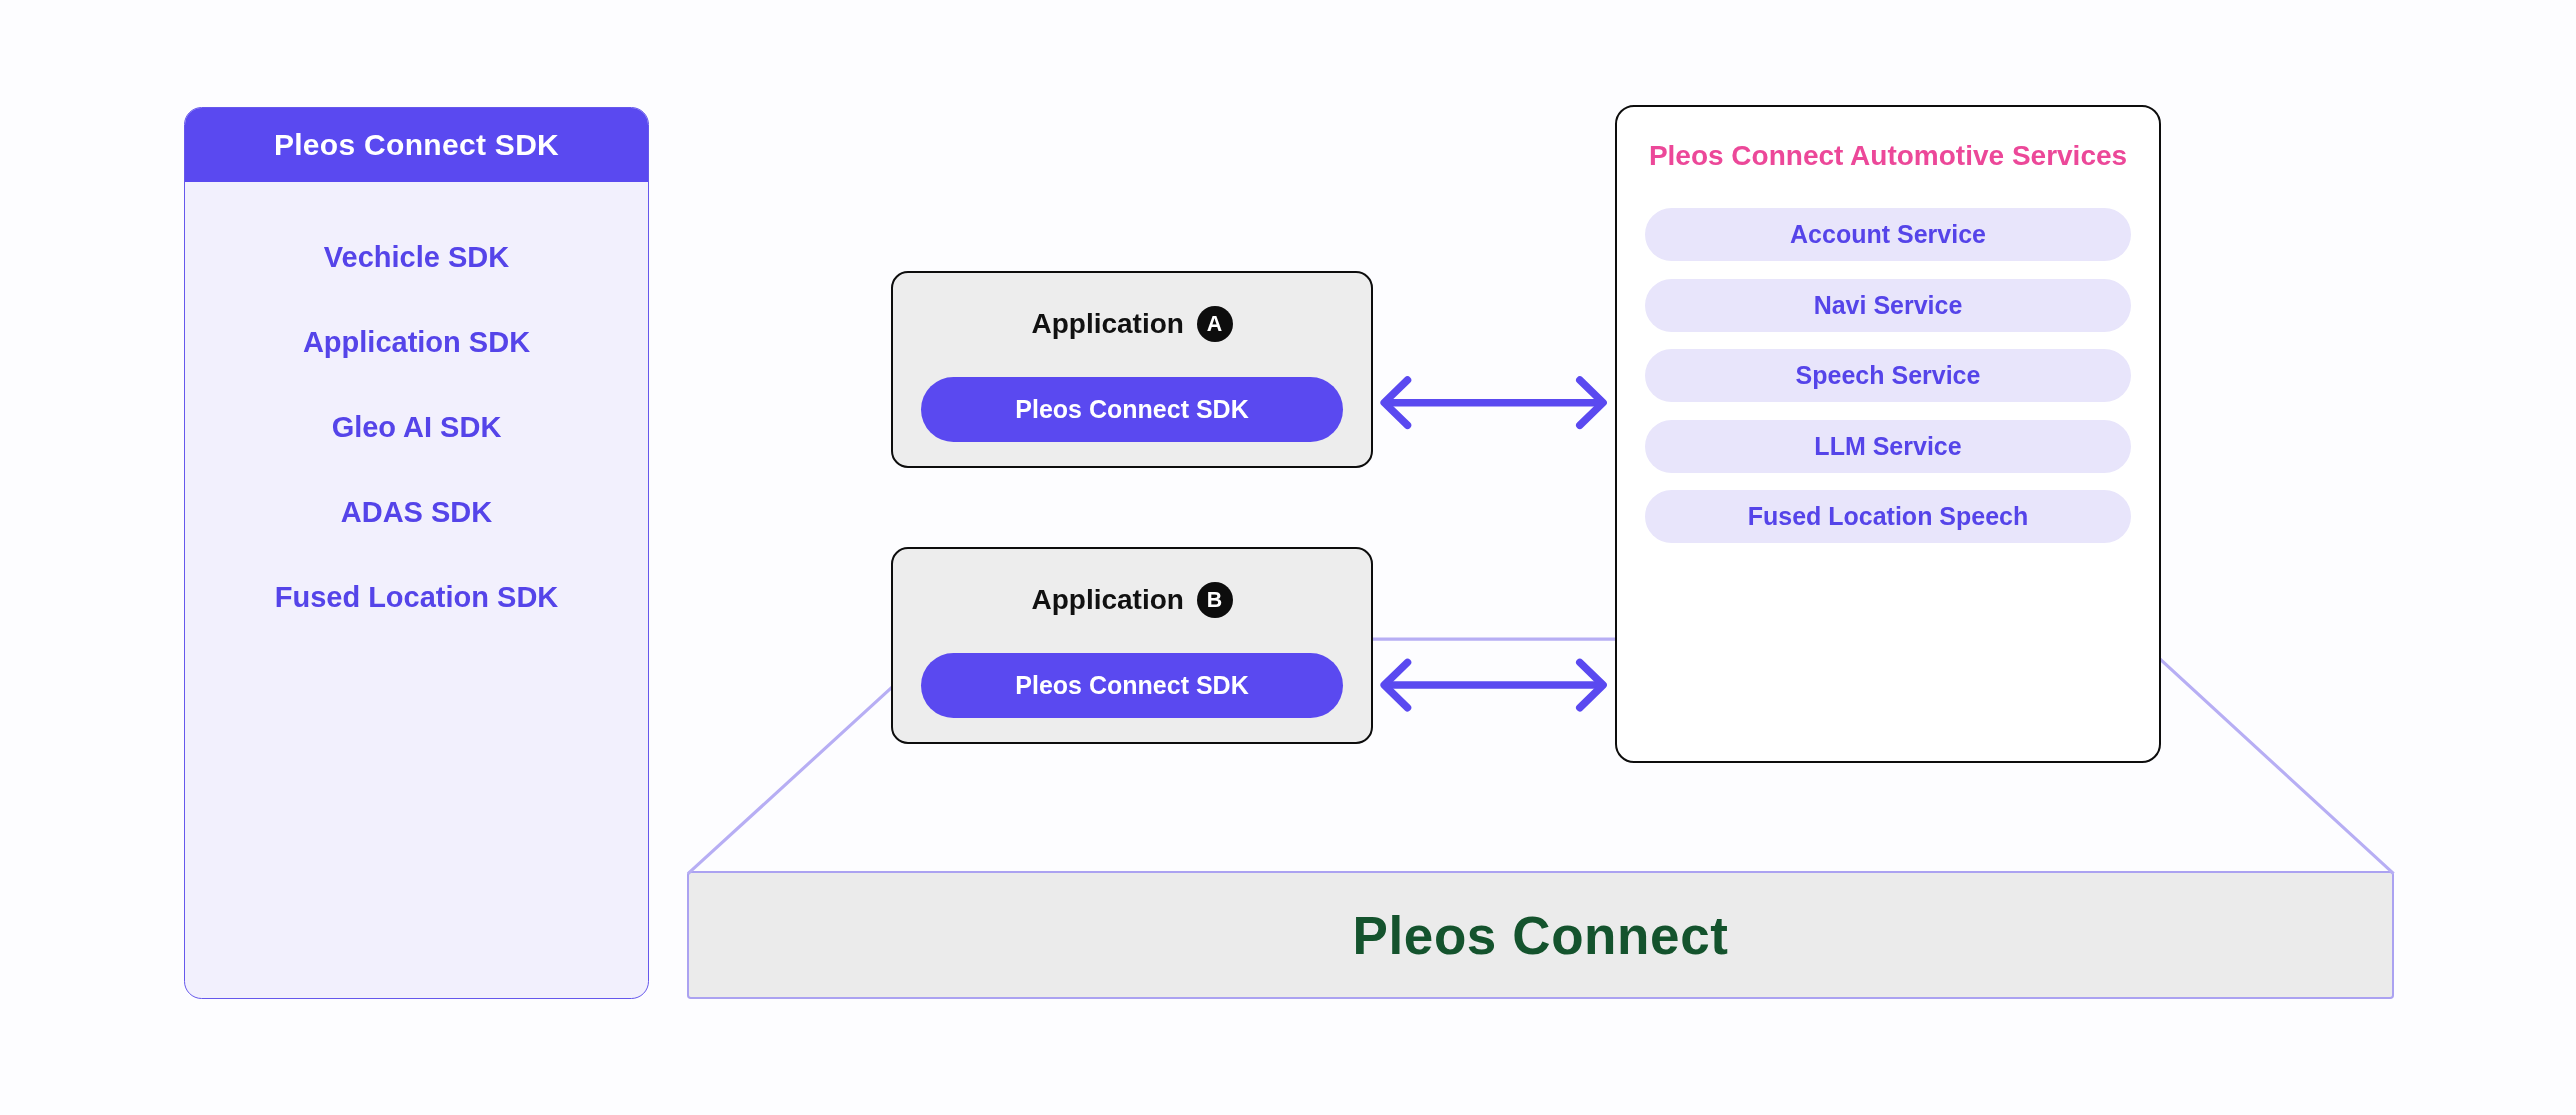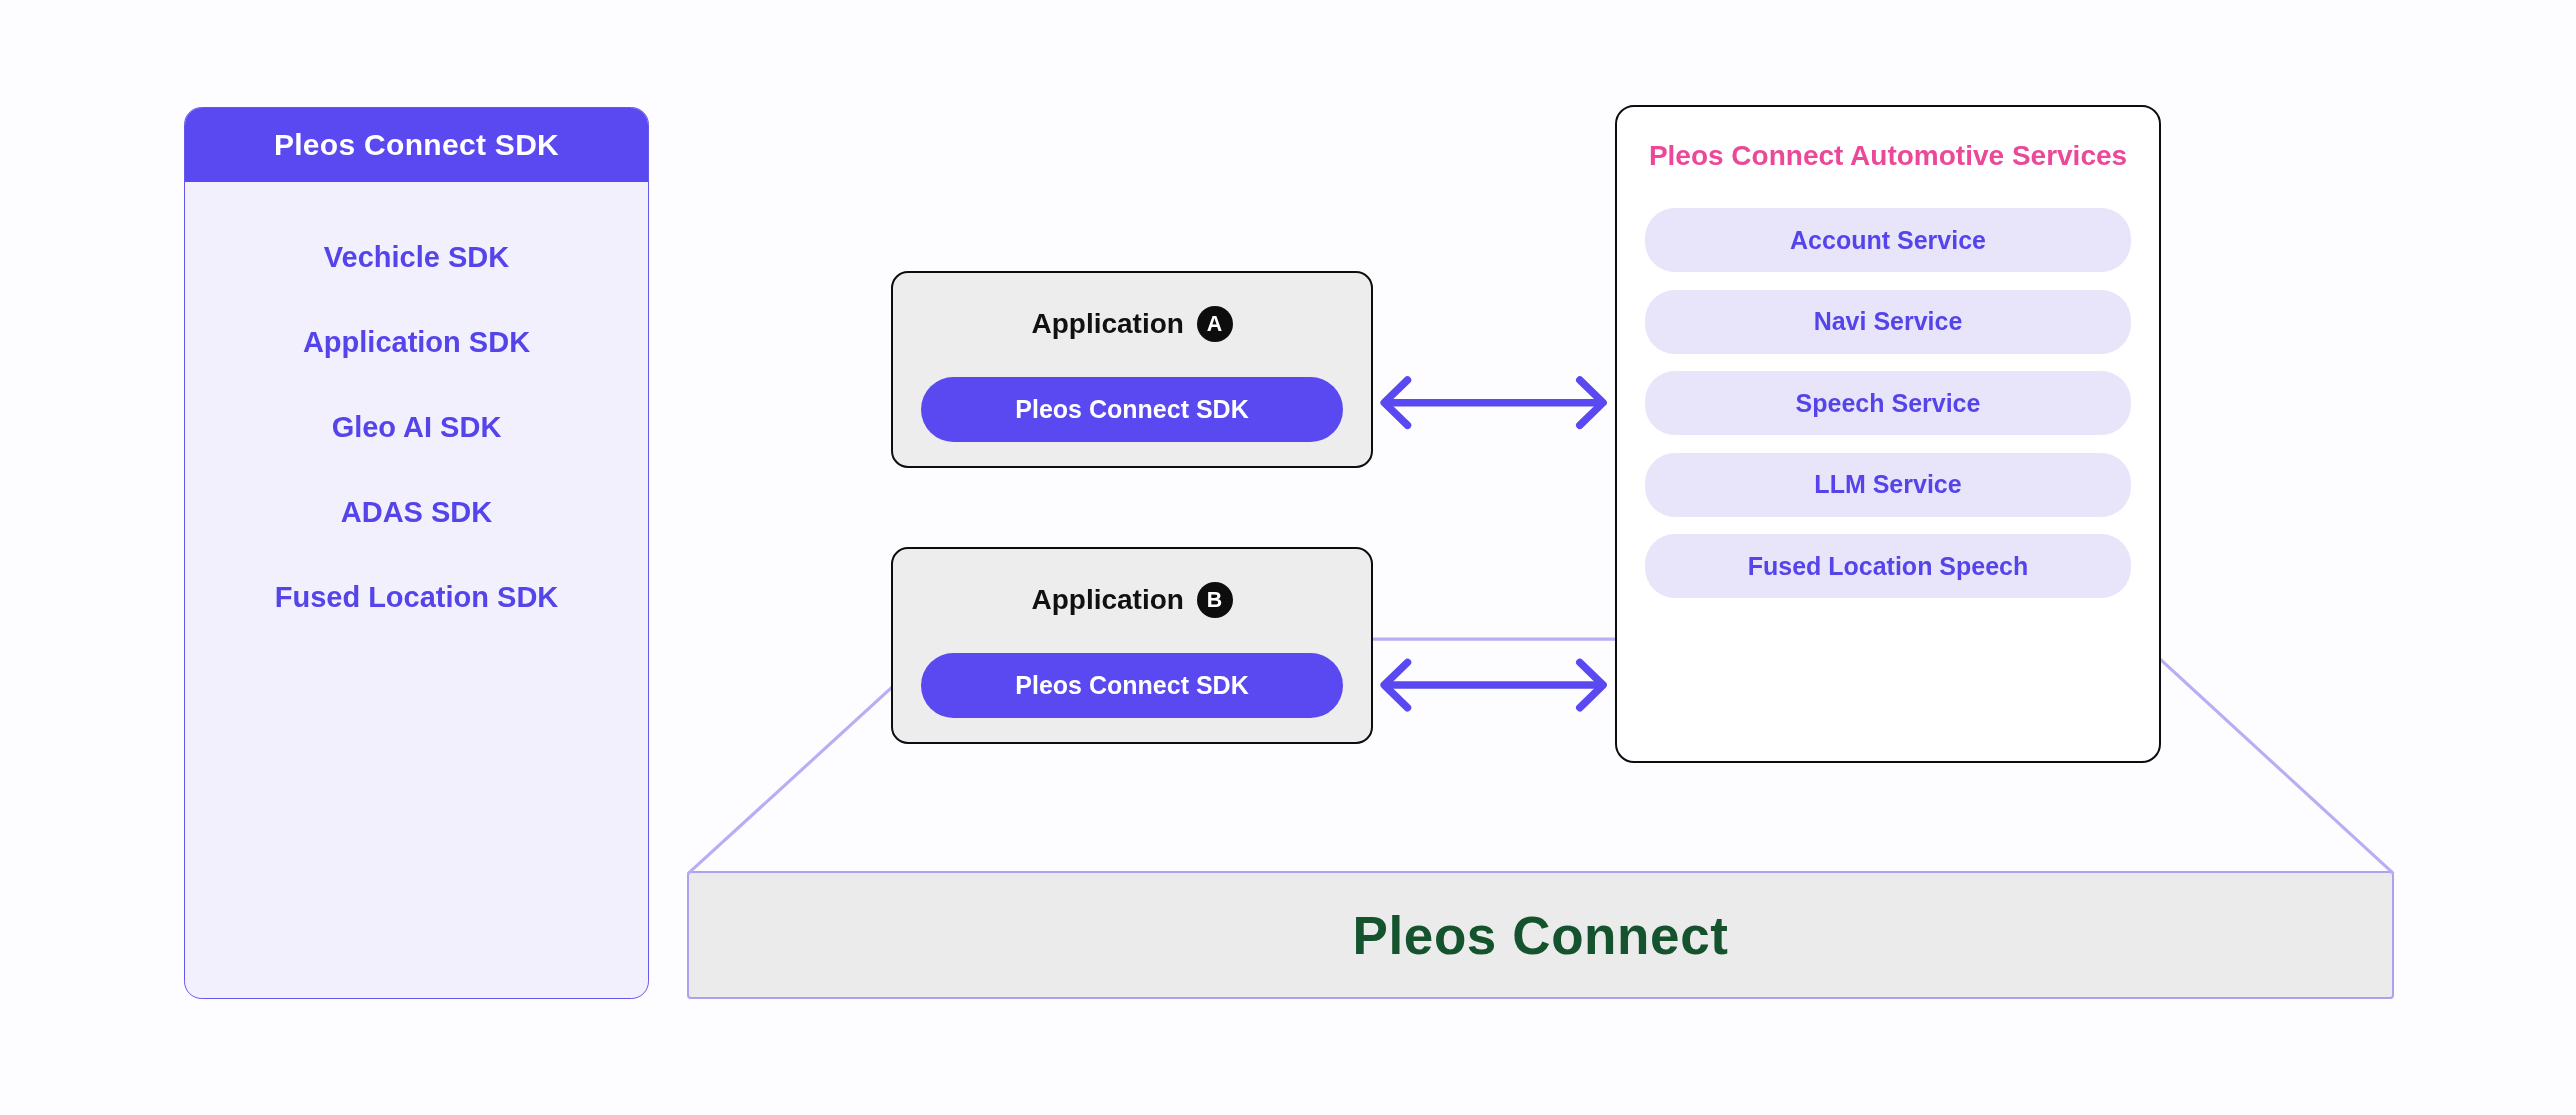--- a/index.html
+++ b/index.html
@@ -79,21 +79,21 @@
   }
   .services-title {
     margin-top:33px; text-align:center;
     font-size:28px; font-weight:bold; color:#ec4899;
   }
   .service-pills {
     position:absolute; left:28px; right:28px; top:101px;
     display:flex; flex-direction:column; gap:17.6px;
   }
   .service-pill {
-    height:64px; border-radius:30px; background:#E8E5FB;
+    height:53px; border-radius:30px; background:#E8E5FB;
     display:flex; align-items:center; justify-content:center;
     color:#5544E9; font-size:25px; font-weight:bold;
   }
 
   
   .platform {
     position:absolute; left:687px; top:871px; width:1707px; height:128px;
     background:#EBEBEB;
     border:2.5px solid #ABA2F1;
     border-radius:3.8px;

